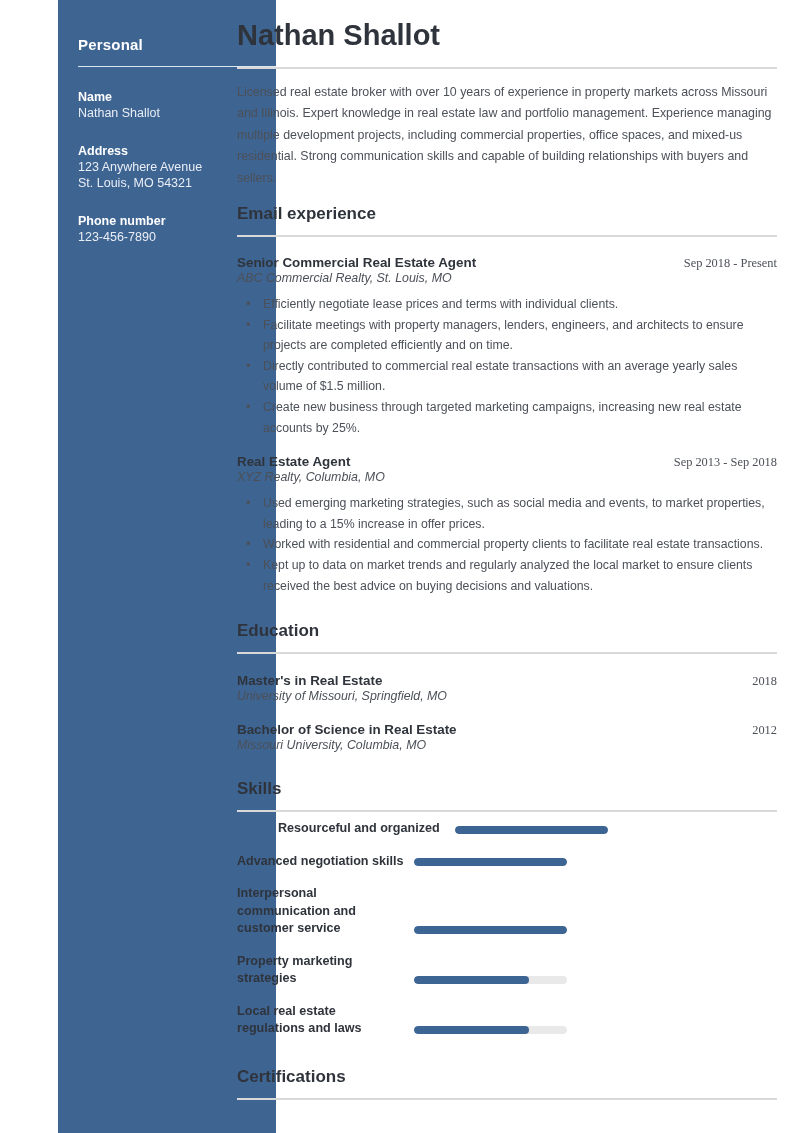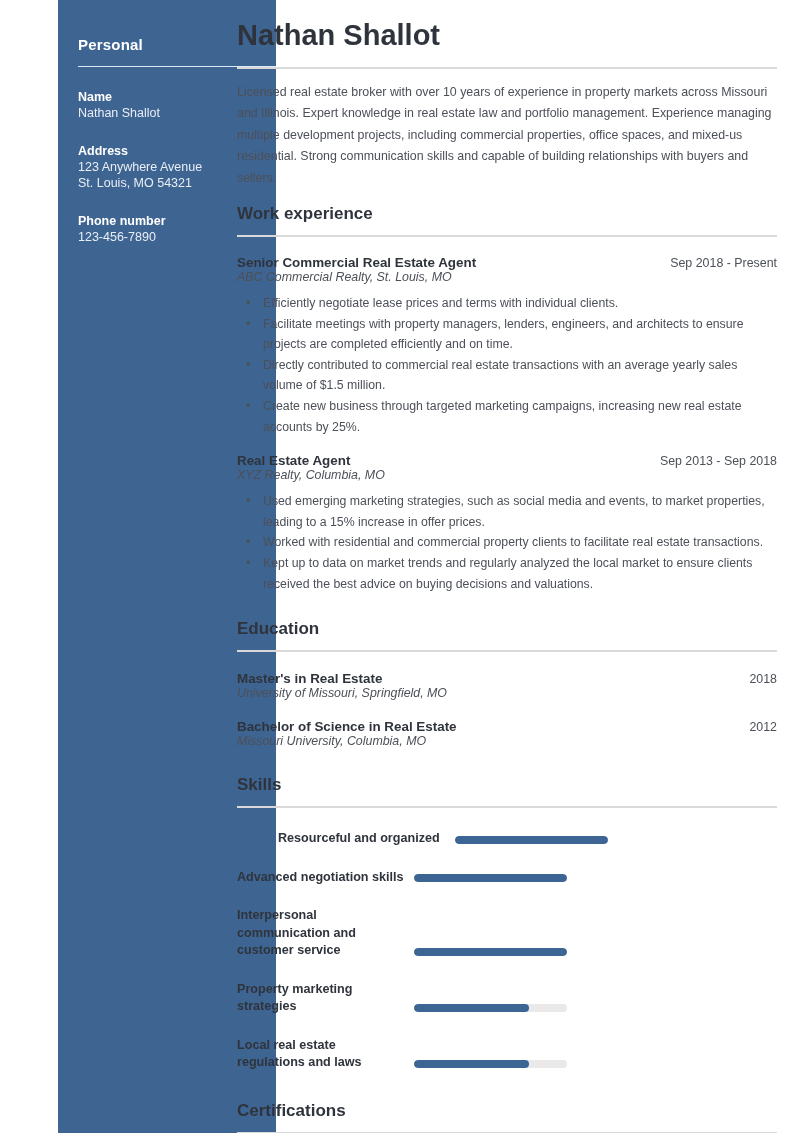--- a/index.html
+++ b/index.html
@@ -102,20 +102,21 @@
   }
   .job-title, .edu-degree, .skill-label {
     font-size: 13.4px;
     font-weight: 700;
     color: var(--heading-text);
   }
   .job-dates, .edu-year {
     font-size: 12.4px;
     color: var(--body-text);
     white-space: nowrap;
+    font-family: Liberation Serif, serif;
   }
   .job-company, .edu-school {
     font-size: 12.4px;
     font-style: italic;
     color: var(--body-text);
   }
   ul.bullets {
     list-style: none;
     margin-top: 9px;
   }
@@ -133,21 +134,21 @@
     top: 0;
     font-size: 13px;
     color: var(--body-text);
   }
   
   .edu-item { margin-top: 19px; }
   
   .skill-row {
     display: flex;
     align-items: flex-end;
-    margin-top: 21px;
+    margin-top: 15px;
   }
   .skill-label {
     width: 177px;
     font-size: 12.6px;
     line-height: 17.5px;
     padding-right: 8px;
   }
   .skill-bar {
     width: 153px;
     height: 8px;
@@ -190,21 +191,21 @@
 
   </aside>
 
   <main class="main">
 
     <h1 class="name">Nathan Shallot</h1>
     <div class="rule"></div>
 
     <p class="summary">Licensed real estate broker with over 10 years of experience in property markets across Missouri and Illinois. Expert knowledge in real estate law and portfolio management. Experience managing multiple development projects, including commercial properties, office spaces, and mixed-us residential. Strong communication skills and capable of building relationships with buyers and sellers.</p>
 
-    <h2 class="section">Work experience</h2>
+    <h2 class="section">Email experience</h2>
     <div class="rule"></div>
 
     <section class="job">
       <div class="row-head">
         <div class="job-title">Senior Commercial Real Estate Agent</div>
         <div class="job-dates">Sep 2018 - Present</div>
       </div>
       <div class="job-company">ABC Commercial Realty, St. Louis, MO</div>
       <ul class="bullets">
         <li>Efficiently negotiate lease prices and terms with individual clients.</li>
@@ -242,21 +243,21 @@
       <div class="row-head">
         <div class="edu-degree">Bachelor of Science in Real Estate</div>
         <div class="edu-year">2012</div>
       </div>
       <div class="edu-school">Missouri University, Columbia, MO</div>
     </div>
 
     <h2 class="section" style="margin-top:26px;">Skills</h2>
     <div class="rule"></div>
 
-    <div class="skill-row" style="margin-top:22px;padding-left:41px;">
+    <div class="skill-row" style="margin-top:8px;padding-left:41px;">
       <div class="skill-label">Resourceful and organized</div>
       <div class="skill-bar">
         <div class="skill-fill" style="width: 100%;"></div>
       </div>
     </div>
 
     <div class="skill-row">
       <div class="skill-label">Advanced negotiation skills</div>
       <div class="skill-bar">
         <div class="skill-fill" style="width: 100%;"></div>

